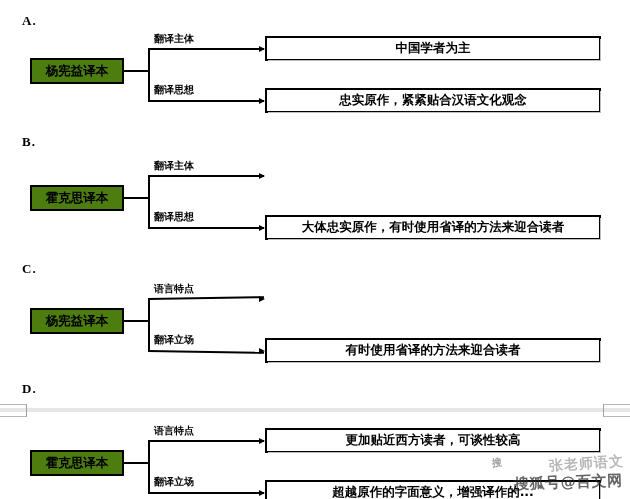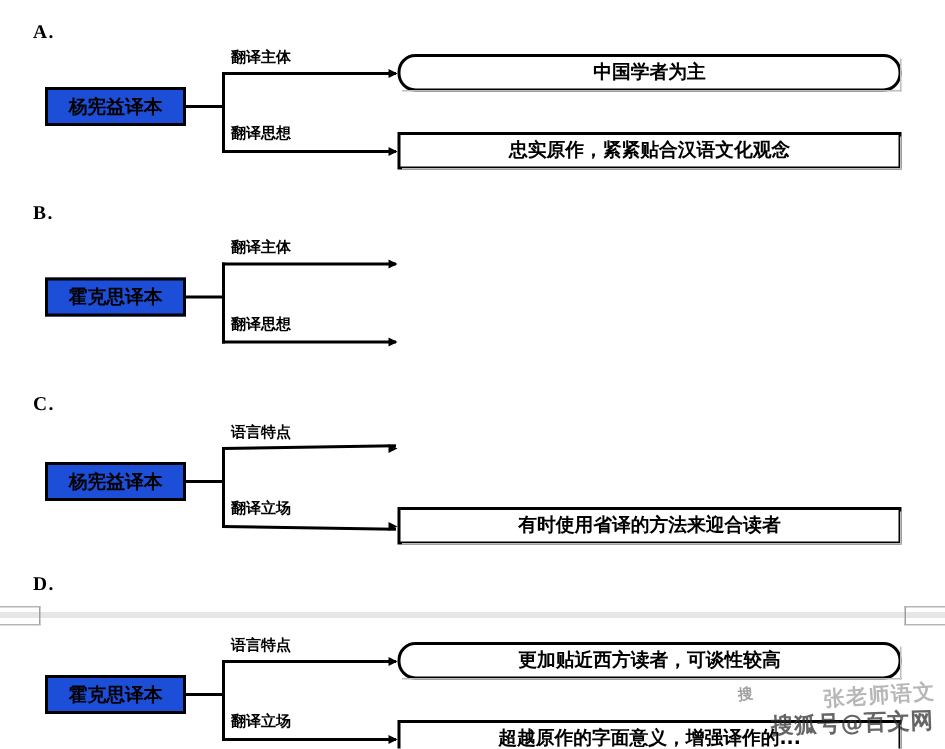--- a/index.html
+++ b/index.html
@@ -51,21 +51,21 @@
     height: 26px;
     border: 2px solid #000;
     box-sizing: border-box;
     display: flex;
     align-items: center;
     justify-content: center;
     font-family: "DejaVu Sans", "Liberation Sans", sans-serif;
     font-size: 12.5px;
     font-weight: 700;
     letter-spacing: 0px;
-    background: #1d4ed8;
+    background: #4d7c0f;
     z-index: 3;
   }
 
   
   .stem {
     position: absolute;
     left: 124px;
     top: 30px;
     width: 26px;
     height: 2px;
@@ -129,21 +129,21 @@
     box-sizing: border-box;
     background: #fff;
     display: flex;
     align-items: center;
     justify-content: center;
     font-family: "DejaVu Sans", "Liberation Sans", sans-serif;
     font-size: 12.5px;
     font-weight: 700;
     z-index: 3;
   }
-  .tgt-box.top { top: -4px; border-radius: 12px; }
+  .tgt-box.top { top: -4px; }
   .tgt-box.bottom { top: 48px; }
   
   .tgt-box::after {
     content: "";
     position: absolute;
     left: 1px;
     top: 1px;
     right: -2px;
     bottom: -2px;
     border-right: 1px solid #bdbdbd;
@@ -252,20 +252,21 @@
   <div class="diagram" style="top:32px;">
     <div class="src-box">霍克思译本</div>
     <div class="stem"></div>
     <div class="bus"></div>
     <div class="arm top"></div>
     <div class="arm bottom"></div>
     <div class="arrowhead top"></div>
     <div class="arrowhead bottom"></div>
     <div class="arm-label top">翻译主体</div>
     <div class="arm-label bottom">翻译思想</div>
+    <div class="tgt-box bottom">大体忠实原作，有时使用省译的方法来迎合读者</div>
   </div>
 </div>
 
 <div class="option sloped" style="top:262px;">
   <div class="opt-letter">C.</div>
   <div class="diagram" style="top:28px;">
     <div class="src-box">杨宪益译本</div>
     <div class="stem"></div>
     <div class="bus"></div>
     <div class="arm top"></div>

